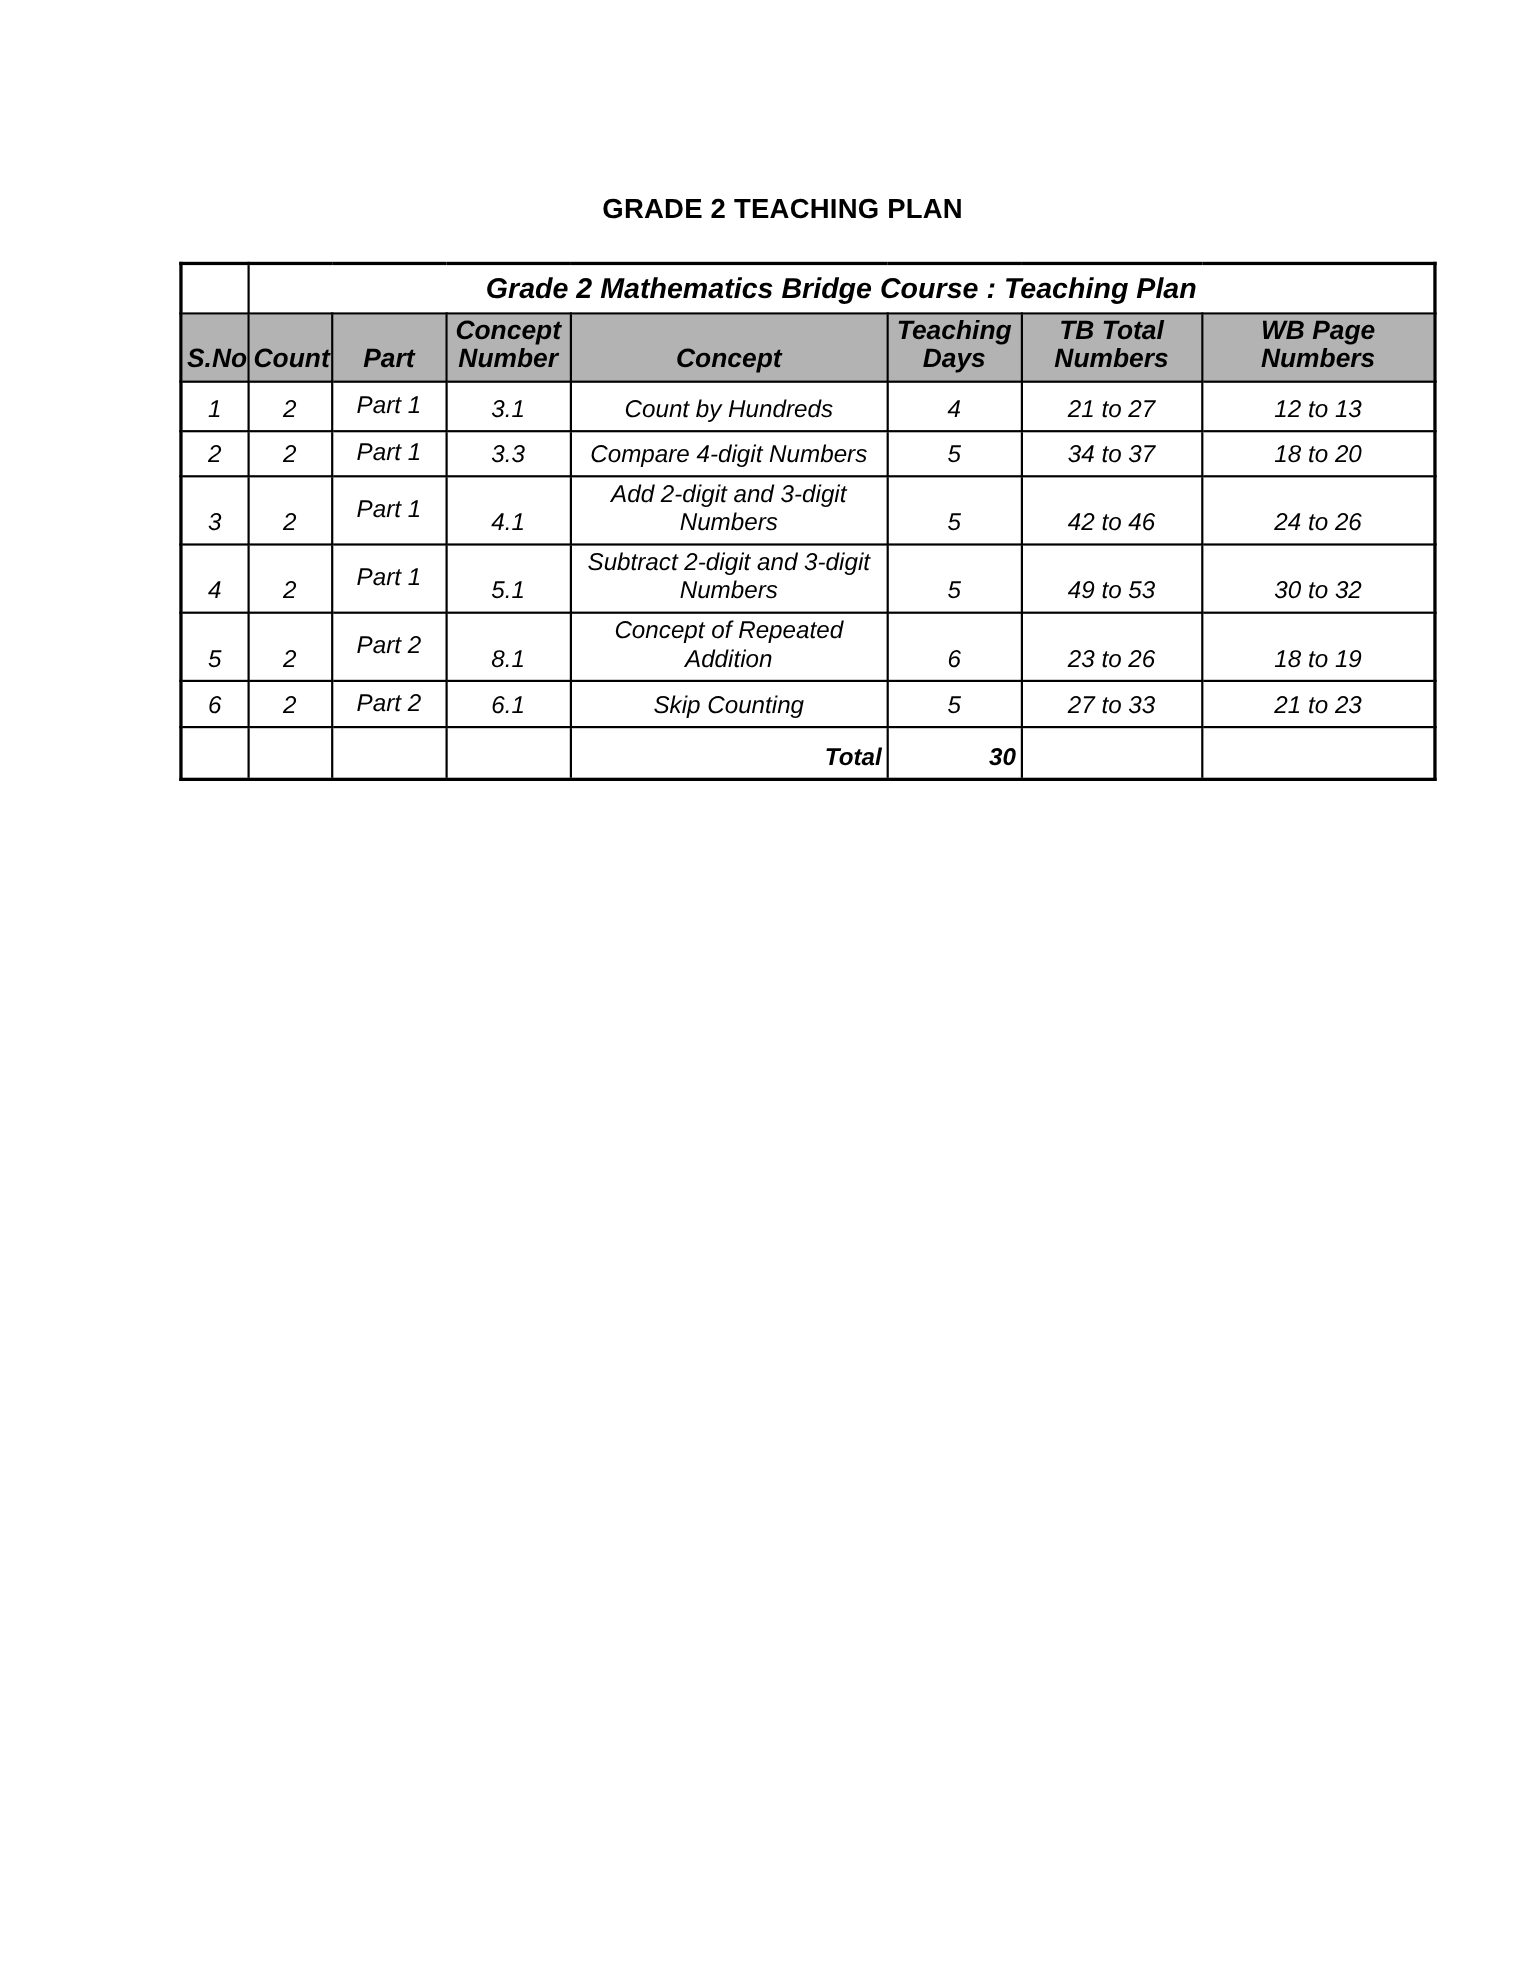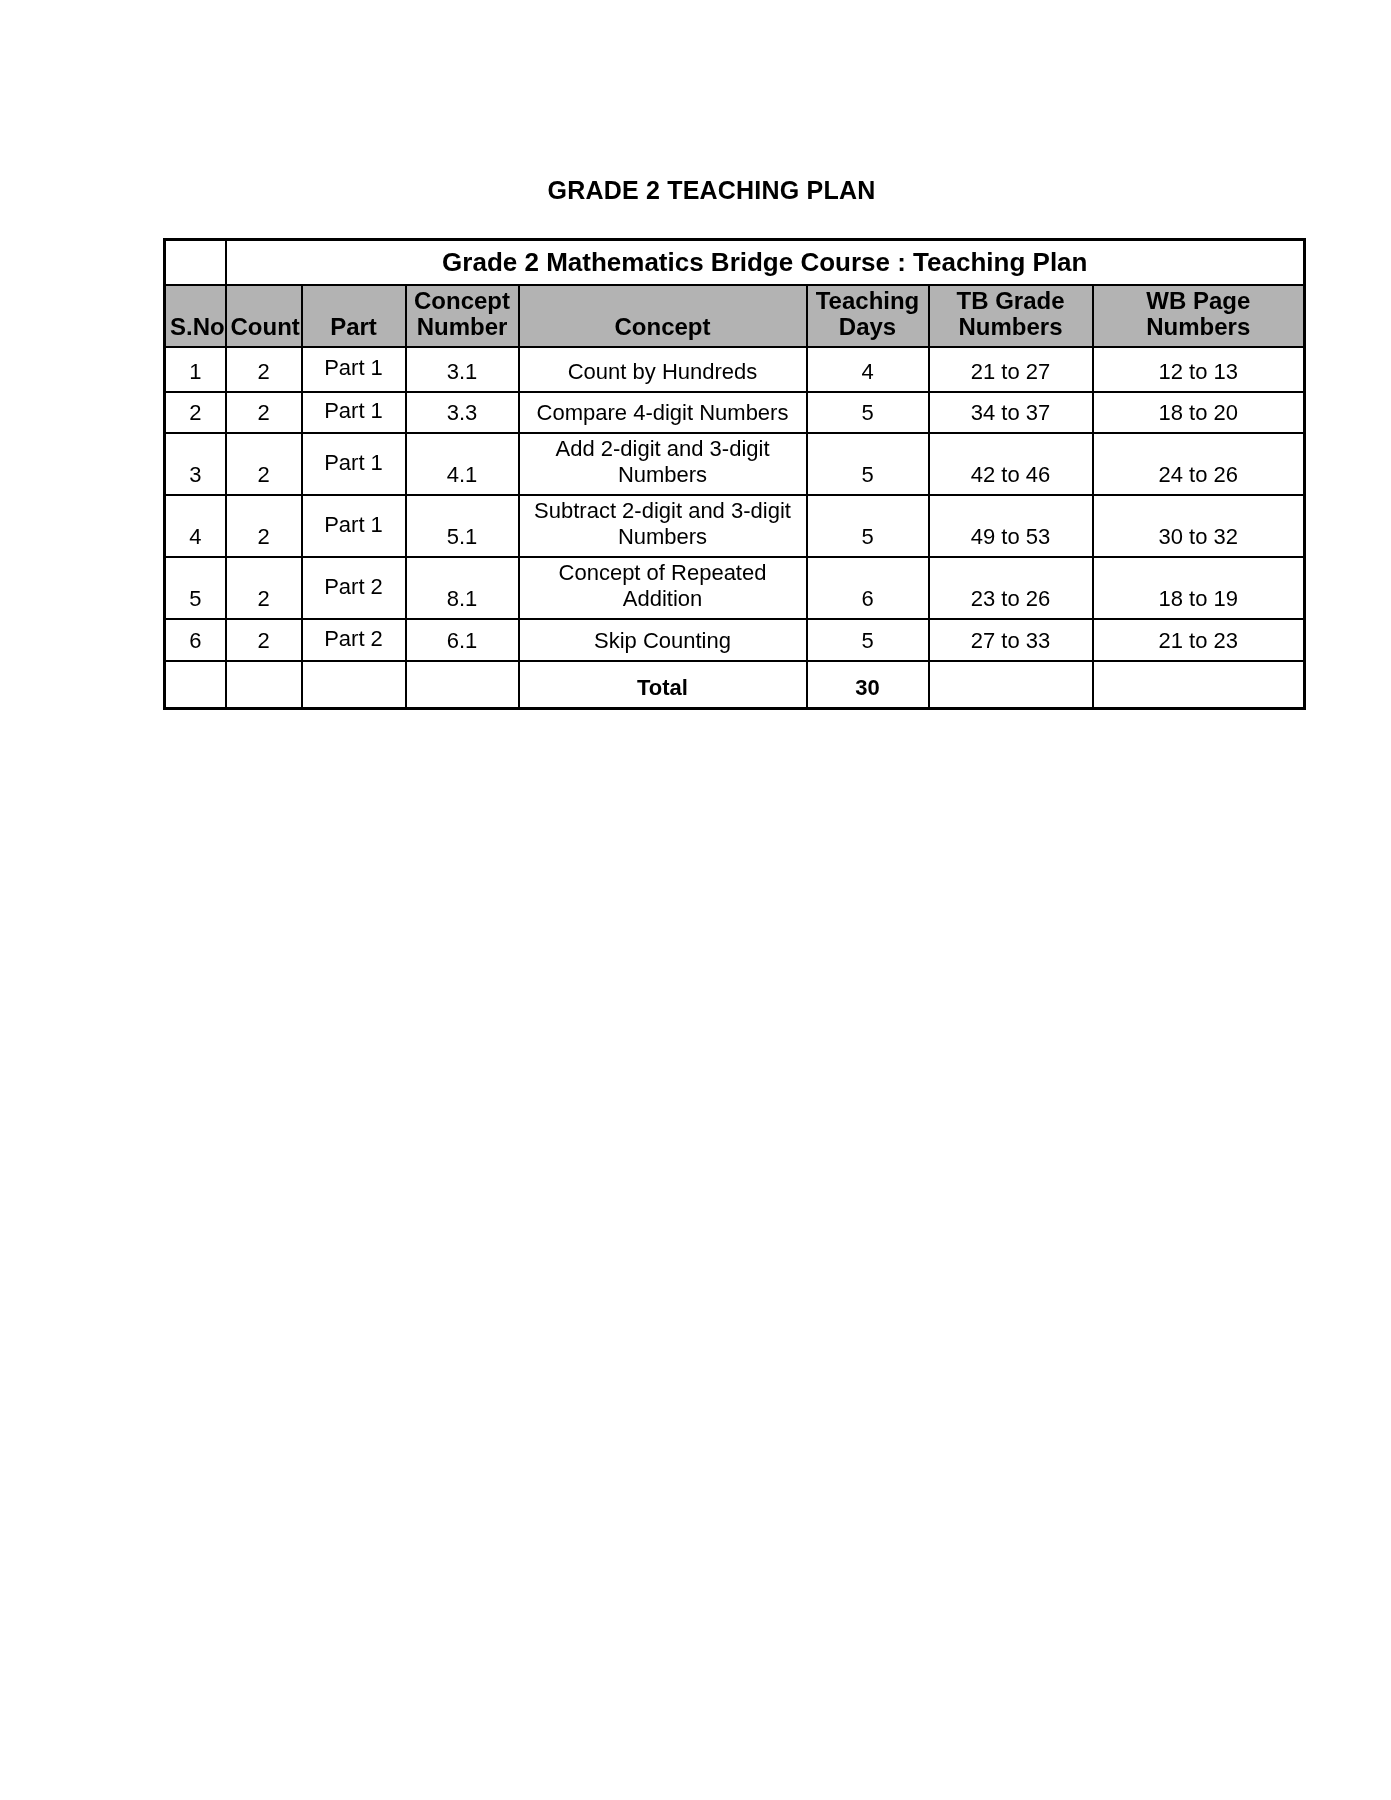--- a/index.html
+++ b/index.html
@@ -27,20 +27,21 @@
     margin: 16px;
   }
   table.plan {
     position: absolute;
     left: 163px;
     top: 238px;
     width: 1140px;
     border-collapse: collapse;
     table-layout: fixed;
     border: 3px solid #000000;
+    font-style: italic;
   }
   table.plan td, table.plan th {
     border: 2px solid #000000;
     text-align: center;
     vertical-align: bottom;
     padding: 2px 4px 6px 4px;
     font-size: 22px;
     line-height: 26px;
     overflow: hidden;
   }
@@ -58,21 +59,21 @@
     font-size: 24px;
     line-height: 26px;
   }
   tbody#data-rows tr:nth-child(1) { height: 45px; }
   tbody#data-rows tr:nth-child(2) { height: 41px; }
   tbody#data-rows tr:nth-child(3) { height: 62px; }
   tbody#data-rows tr:nth-child(4) { height: 60px; }
   tbody#data-rows tr:nth-child(5) { height: 62px; }
   tbody#data-rows tr:nth-child(6) { height: 42px; }
   tfoot tr.total-row { height: 48px; }
-  tfoot tr.total-row td { font-weight: bold; }
+  tfoot tr.total-row td { font-weight: bold; text-align: right; }
   table.plan td.col-part { vertical-align: middle; padding-bottom: 4px; }
 </style>
 </head>
 <body>
 
 <h1 class="page-title">GRADE 2 TEACHING PLAN</h1>
 
 <table class="plan">
   <colgroup>
     <col style="width:61px">
@@ -89,21 +90,21 @@
       <td></td>
       <td class="caption" colspan="7">Grade 2 Mathematics Bridge Course : Teaching Plan</td>
     </tr>
     <tr class="header-row">
       <th>S.No</th>
       <th>Count</th>
       <th>Part</th>
       <th>Concept Number</th>
       <th>Concept</th>
       <th>Teaching Days</th>
-      <th>TB Grade Numbers</th>
+      <th>TB Total Numbers</th>
       <th>WB Page Numbers</th>
     </tr>
   </thead>
   <tbody id="data-rows">
       <tr>
         <td>1</td>
         <td>2</td>
         <td class="col-part">Part 1</td>
         <td>3.1</td>
         <td>Count by Hundreds</td>

